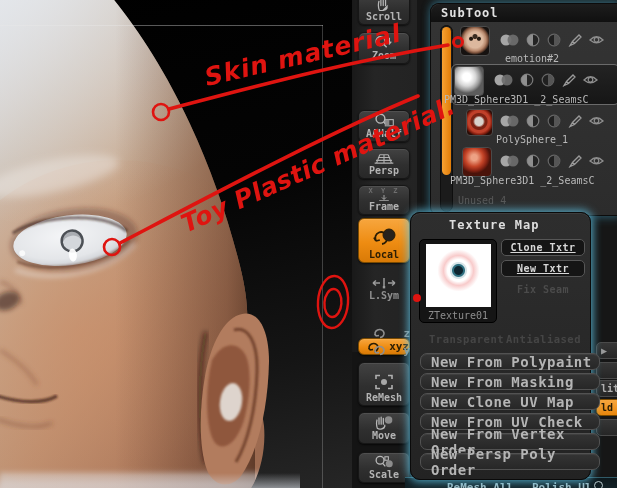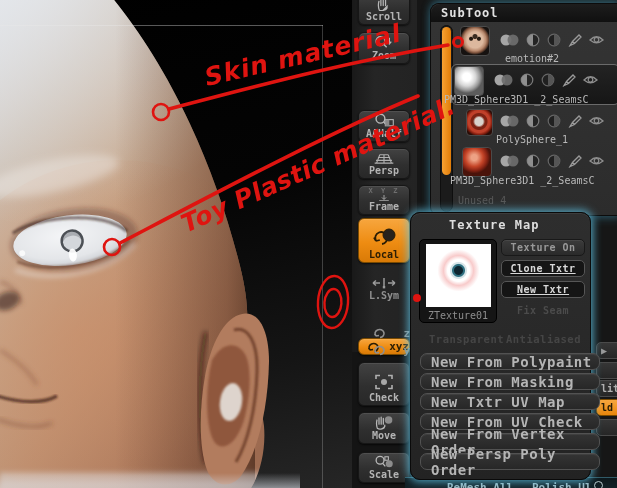--- a/index.html
+++ b/index.html
@@ -263,21 +263,21 @@
       <svg width="13" height="12" viewBox="0 0 13 12">
         <path d="M3,9 A4.5,4 0 1 1 7,10.5 M3,9 L1.5,6.5 M3,9 L6,8.5" stroke="#8f8f8f" stroke-width="1.6" fill="none"></path>
       </svg>
       <span class="lbl">y</span>
     </div>
     <div class="tbtn" style="top:362px;height:44px;">
       <svg width="24" height="20" viewBox="0 0 24 20">
         <path d="M4,7 L4,3.5 L8,3.5 M16,3.5 L20,3.5 L20,7 M20,13 L20,16.5 L16,16.5 M8,16.5 L4,16.5 L4,13" stroke="#b0b0b0" stroke-width="1.6" fill="none"></path>
         <circle cx="12" cy="10" r="3" fill="#a8a8a8"></circle>
       </svg>
-      <span class="lbl">Check</span>
+      <span class="lbl">ReMesh</span>
     </div>
     <div class="tbtn" style="top:412px;height:32px;">
       <svg width="24" height="17" viewBox="0 0 24 18">
         <path d="M4,16 C2.8,12.5 2.8,9 3.6,6 M6,11 L6,3.5 M8.6,11 L8.6,2.5 M11.2,11 L11.2,4 M13,12 C13,15 11,16.8 8.5,16.8 M4,16 C6,17.5 11,17.5 13,13.5" stroke="#b8b8b8" stroke-width="1.5" fill="none" stroke-linecap="round"></path>
         <circle cx="17.5" cy="6" r="4.5" fill="#8c8c8c"></circle>
       </svg>
       <span class="lbl">Move</span>
     </div>
     <div class="tbtn" style="top:452px;height:31px;">
       <svg width="24" height="16" viewBox="0 0 24 16">
@@ -437,32 +437,31 @@
     <div class="mini-circle"></div>
   </div>
 
   <div id="texmap">
     <div class="title">Texture Map</div>
     <div class="tex-well">
       <div class="tex-img"></div>
       <div class="tex-name">ZTexture01</div>
     </div>
     <div class="tex-btncol">
-      <div class="tex-btn raised">Texture On</div>
       <div class="tex-btn pressed">Clone Txtr</div>
       <div class="tex-btn pressed">New Txtr</div>
       <div class="tex-btn disabled">Fix Seam</div>
     </div>
     <div class="tex-flags">
       <span>Transparent</span>
       <span>Antialiased</span>
     </div>
     <div class="nf-btn" style="top:140px;">New From Polypaint</div>
     <div class="nf-btn" style="top:160px;">New From Masking</div>
-    <div class="nf-btn" style="top:180px;">New Txtr UV Map</div>
+    <div class="nf-btn" style="top:180px;">New Clone UV Map</div>
     <div class="nf-btn" style="top:200px;">New From UV Check</div>
     <div class="nf-btn" style="top:220px;">New From Vertex Order</div>
     <div class="nf-btn" style="top:240px;">New Persp Poly Order</div>
   </div>
 
   <svg id="anno" width="617" height="488" viewBox="0 0 617 488">
     <g stroke="#df1410" fill="none" stroke-linecap="round">
       <circle cx="161" cy="112" r="8" stroke-width="2.6"></circle>
       <path d="M169,109 C250,88 340,63 448,45" stroke-width="3.6"></path>
       <circle cx="458" cy="42" r="4.5" stroke-width="3"></circle>

